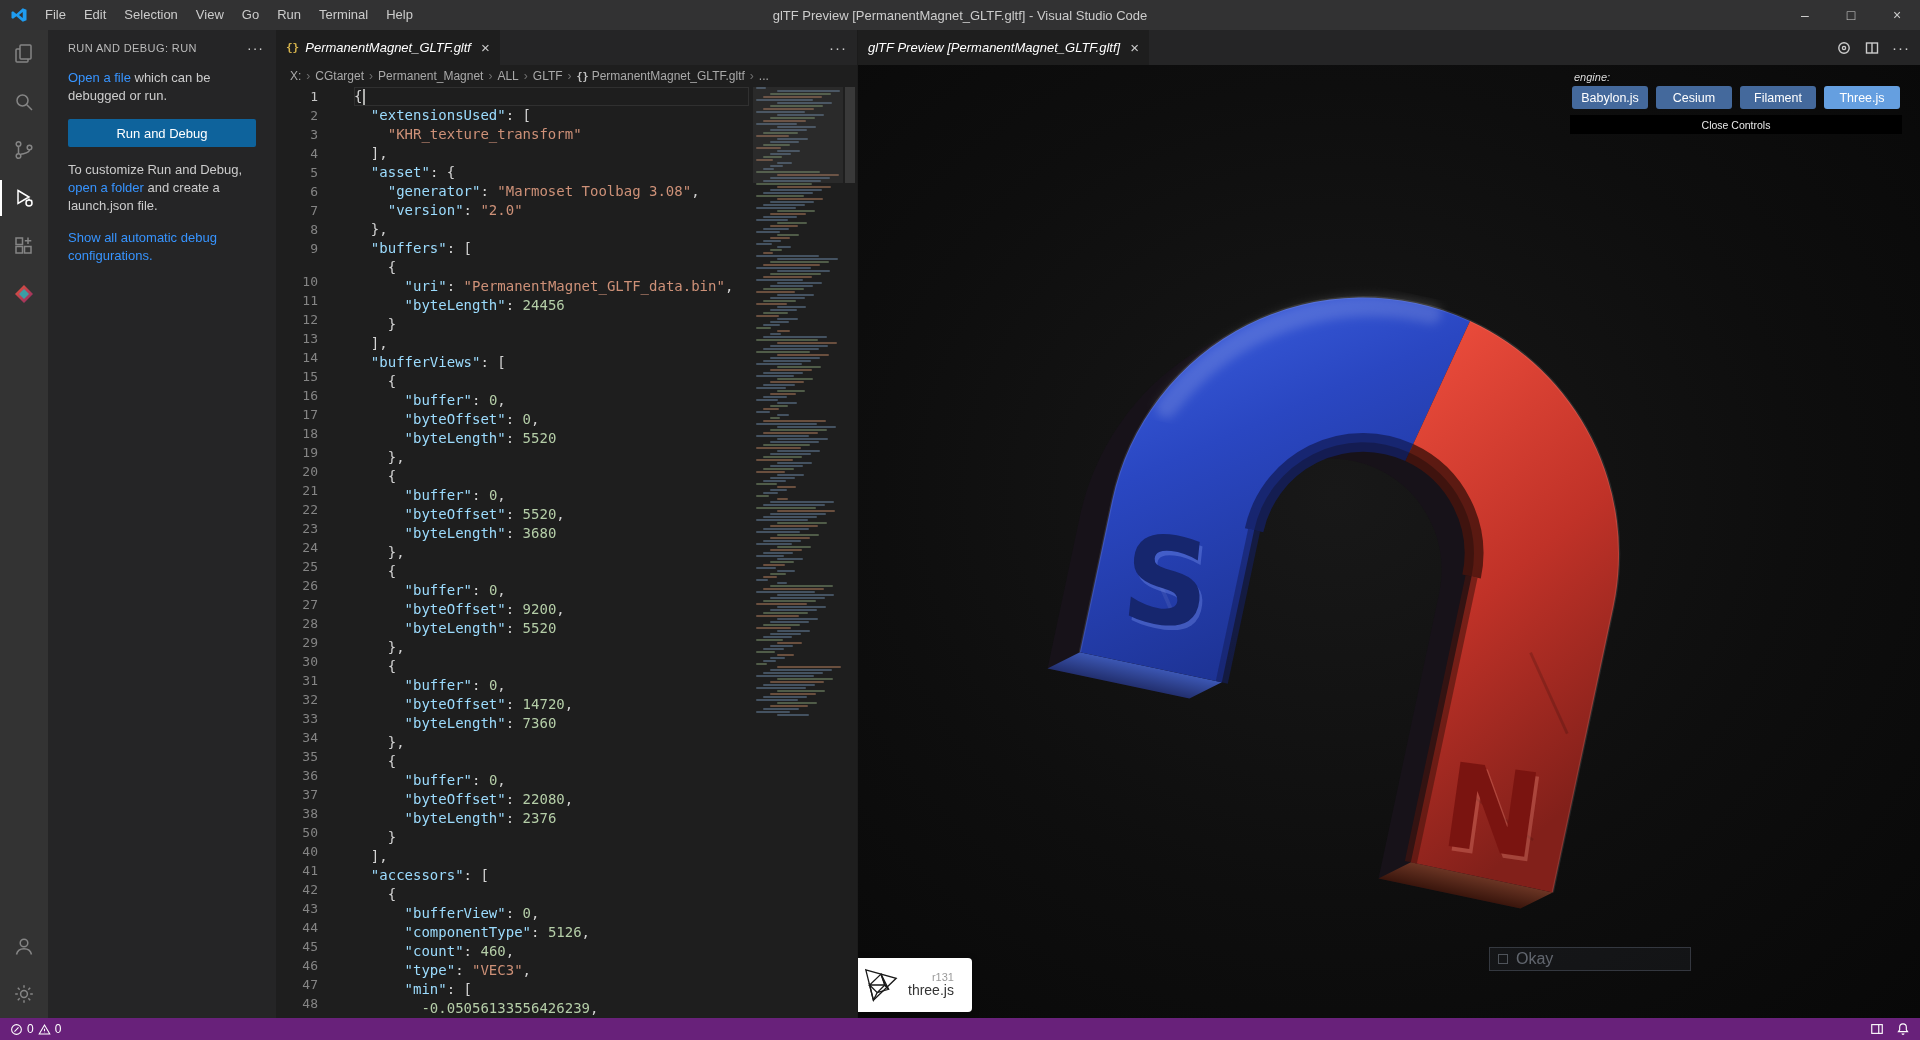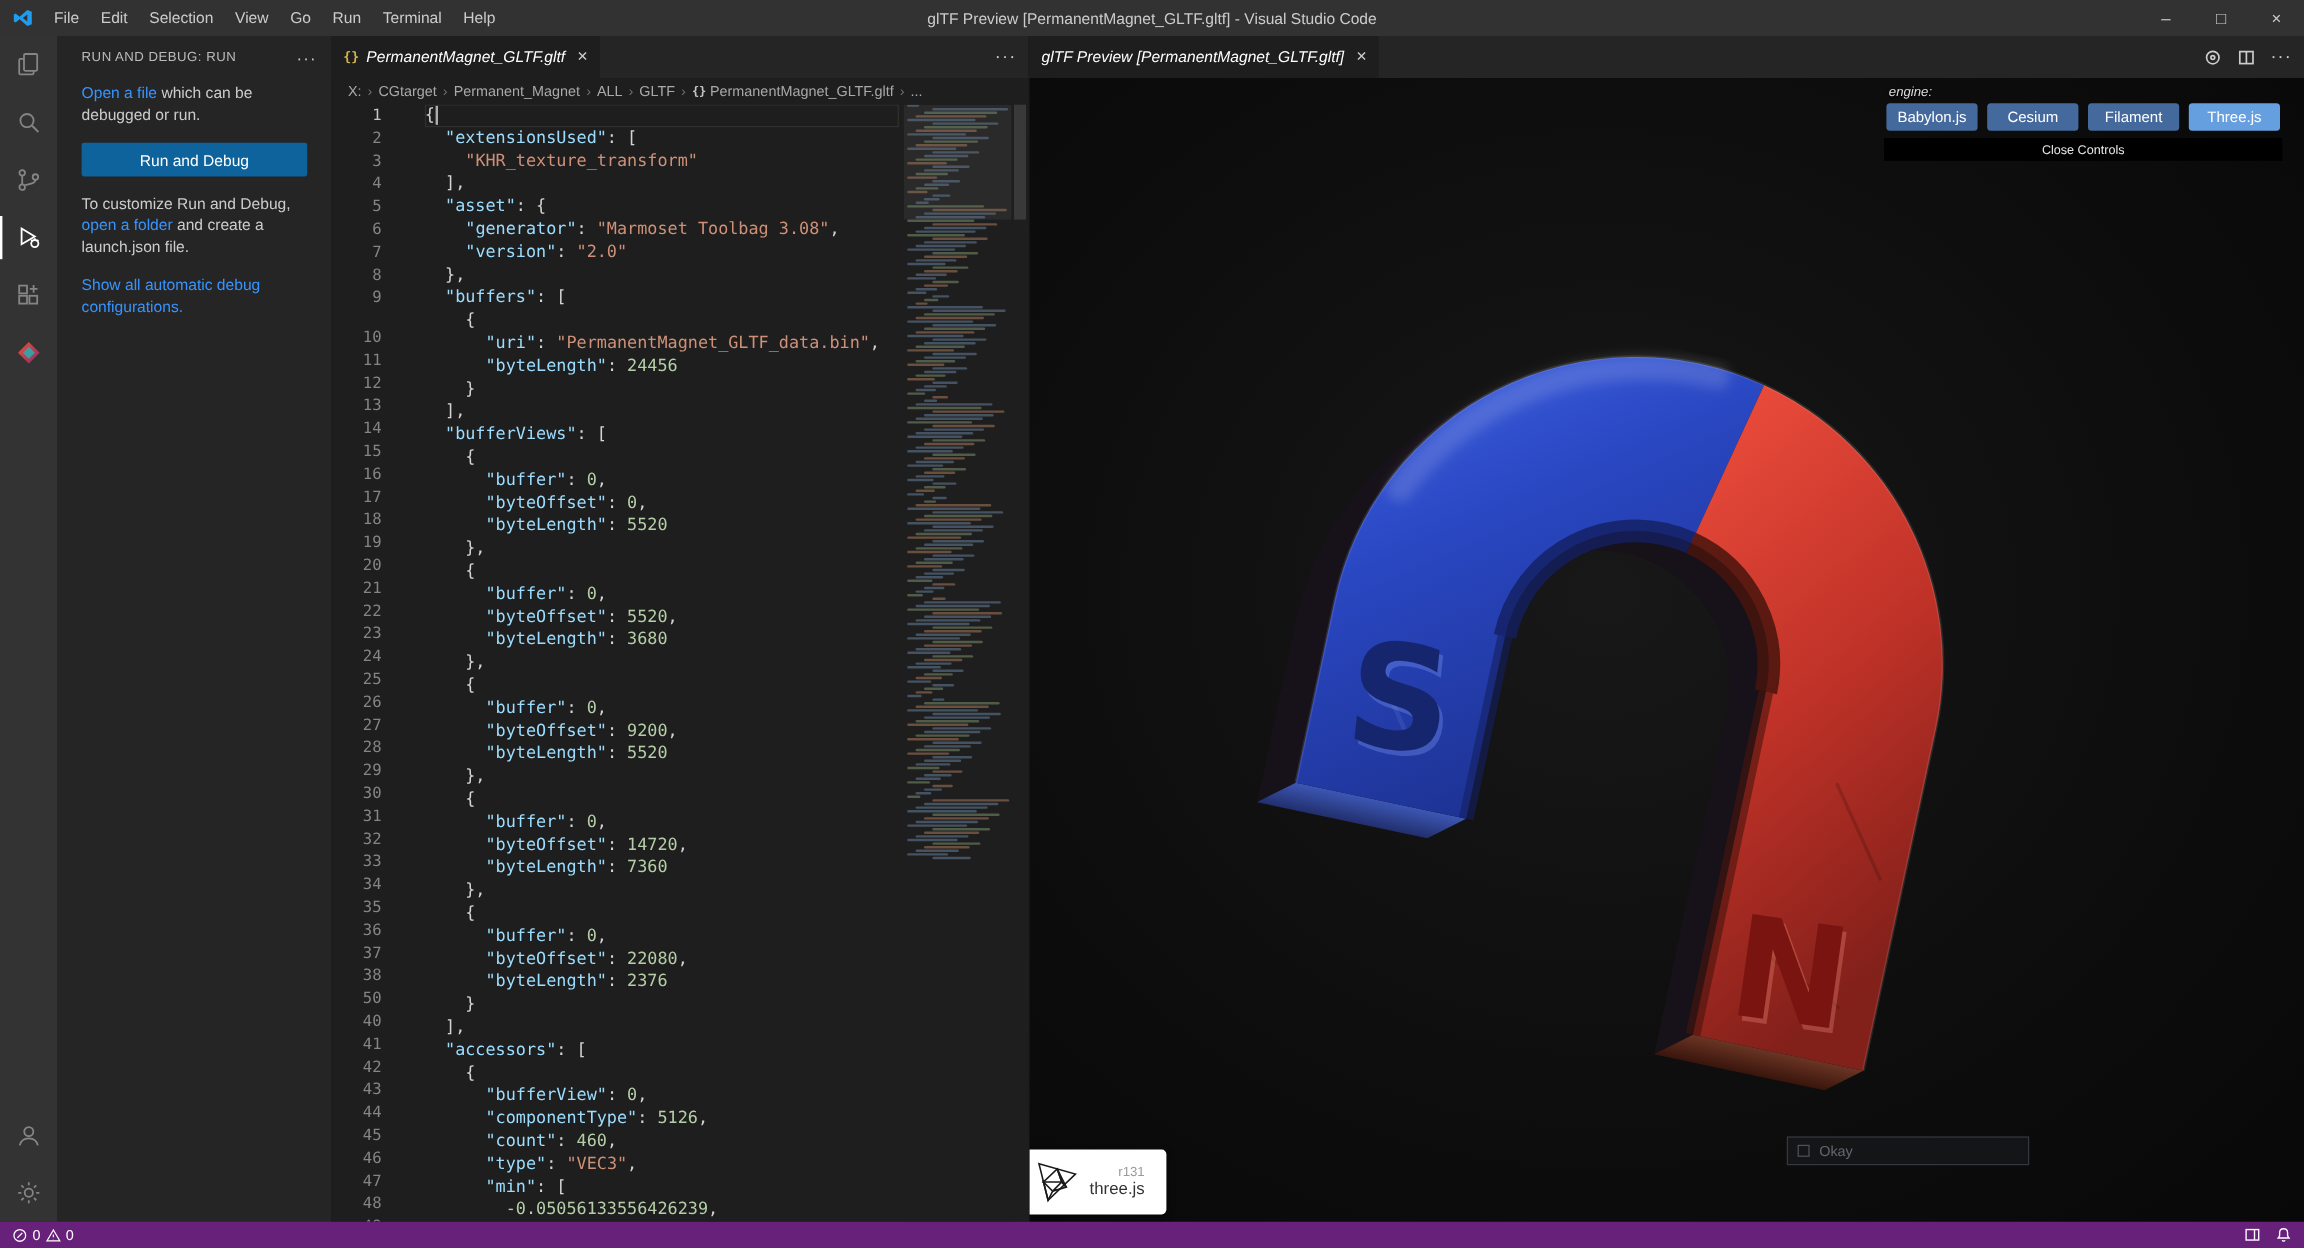--- a/index.html
+++ b/index.html
@@ -95,21 +95,21 @@
 
   
   .badge { position:absolute; left:-4px; bottom:6px; width:118px; height:54px; background:#ffffff;
     border-radius:4px; display:flex; align-items:center; padding:6px 8px; gap:8px; box-shadow:0 2px 6px rgba(0,0,0,.5); }
   .badge-col { display:flex; flex-direction:column; line-height:1.1; }
   .badge-rev { font-size:11px; color:#9a9a9a; align-self:flex-end; }
   .badge-name { font-size:14px; color:#333333; }
 
   .okay-box { position:absolute; left:631px; top:882px; width:202px; height:24px;
     border:1px solid rgba(130,140,160,.30); background:rgba(50,55,65,.22); display:flex; align-items:center;
-    gap:8px; padding:0 8px; color:rgba(190,200,215,.45); font-size:12px; }
+    gap:8px; padding:0 8px; color:rgba(190,200,215,.45); font-size:16px; }
   .okay-dot { width:10px; height:10px; border:1px solid rgba(190,200,215,.35); }
 
   
   .statusbar { height:22px; background:#68217a; color:#ffffff; display:flex; align-items:center;
     font-size:12px; flex:0 0 22px; padding:0 10px; }
   .sb-item { display:flex; align-items:center; gap:4px; margin-right:10px; cursor:pointer; }
   .sb-item svg { width:13px; height:13px; stroke:#ffffff; fill:none; stroke-width:1.3; }
   .sb-right { margin-left:auto; display:flex; align-items:center; gap:12px; }
   .sb-right svg { width:14px; height:14px; stroke:#ffffff; fill:none; stroke-width:1.3; cursor:pointer; }
 </style>

